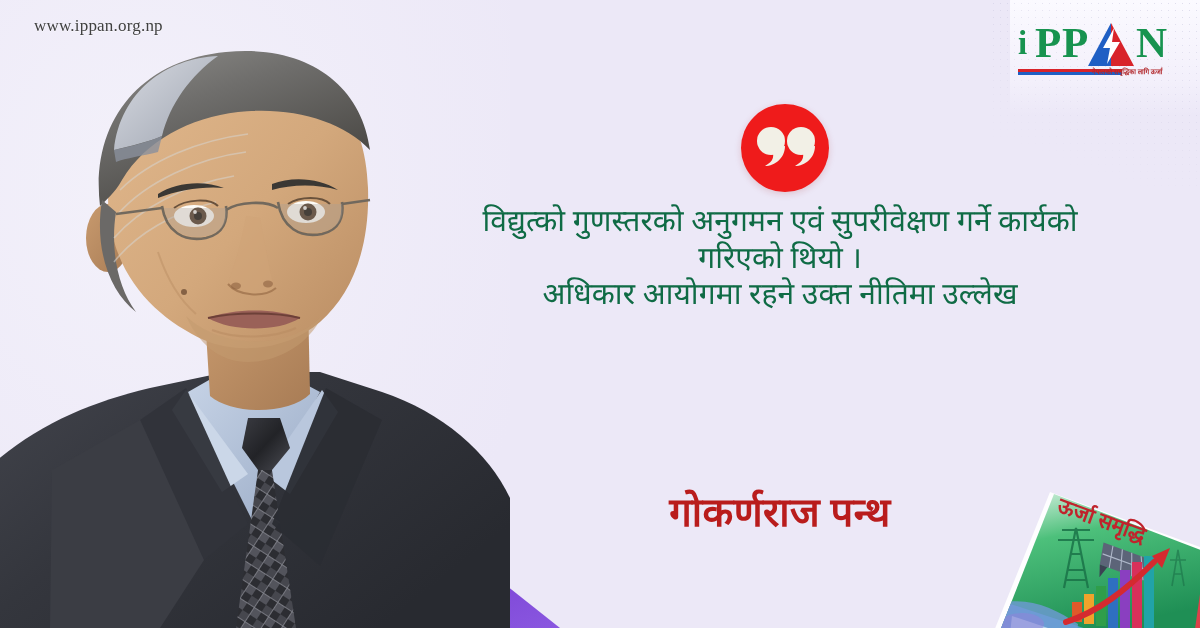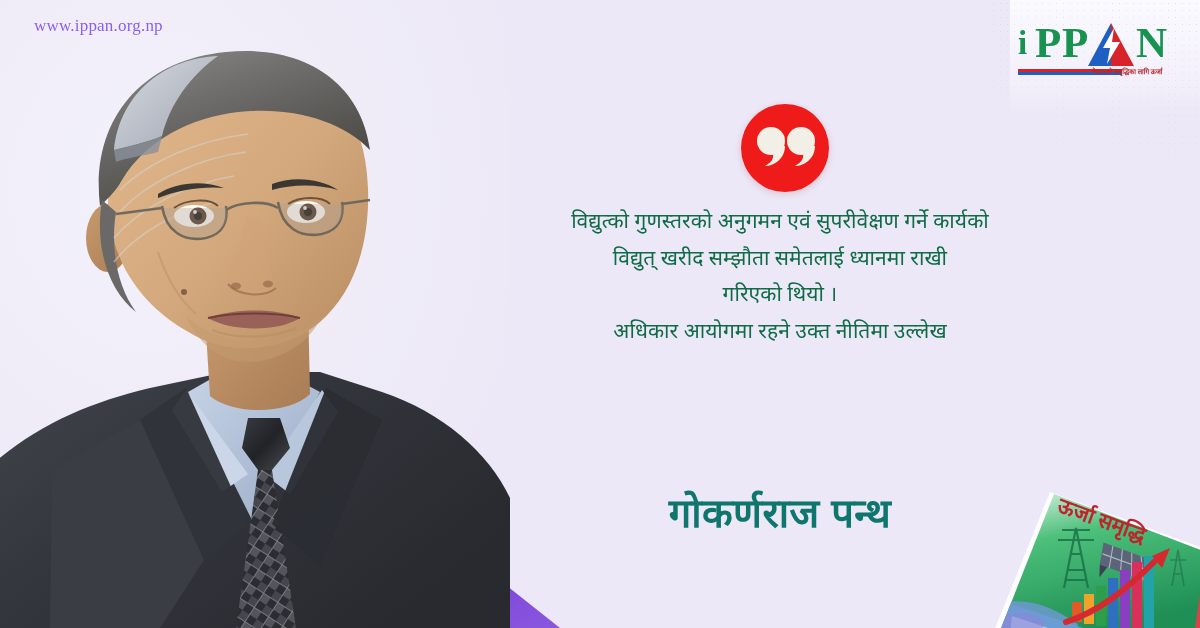--- a/index.html
+++ b/index.html
@@ -28,21 +28,21 @@
   }
   .white-panel{
     position:absolute;right:0;top:0;width:190px;height:115px;
     background:linear-gradient(180deg,#fbfaff 0%, #f3f0fb 70%, rgba(236,232,247,0) 100%);
   }
 
   
   .watermark{
     position:absolute;left:34px;top:16px;
     font-size:17px;letter-spacing:.2px;
-    color:#8b5cf6;
+    color:#404040;
     font-family:"Liberation Serif","DejaVu Serif",serif;
     text-shadow:0 1px 0 rgba(255,255,255,.55);
     z-index:40;
   }
 
   
   .logo{
     position:absolute;right:22px;top:20px;width:160px;height:72px;z-index:40;
   }
   .logo-word{
@@ -104,32 +104,32 @@
     box-shadow:0 2px 7px rgba(160,30,30,.18);
   }
   .quote-mark svg{display:block;}
 
   
   .quote-text{
     position:absolute;left:430px;top:203px;width:700px;z-index:30;
     text-align:center;
     color:#0f6b45;
     font-family:"Liberation Serif","DejaVu Serif",serif;
-    font-size:21px;
+    font-size:30px;
     line-height:36.5px;
     letter-spacing:.1px;
   }
   .quote-text .ql{display:block;white-space:nowrap;}
 
   
   .author{
     position:absolute;left:430px;top:487px;width:700px;z-index:30;
     text-align:center;
-    color:#0f766e;
-    font-family:Liberation Sans, sans-serif;
+    color:#b91c1c;
+    font-family:Liberation Serif, serif;
     font-weight:bold;
     font-size:40px;
     line-height:52px;
     letter-spacing:.4px;
   }
 
   
   .magazine{
     position:absolute;right:-6px;bottom:-8px;width:280px;height:170px;z-index:20;
   }
@@ -320,21 +320,20 @@
         <circle cx="30" cy="37" r="14"></circle>
         <path d="M30 43 C34 52 33 57 24 62 C34 62 44 54 44 42 Z"></path>
         <circle cx="60" cy="37" r="14"></circle>
         <path d="M60 43 C64 52 63 57 54 62 C64 62 74 54 74 42 Z"></path>
       </g>
     </svg>
   </div>
 
   <div class="quote-text">
     <span class="ql">विद्युत्को गुणस्तरको अनुगमन एवं सुपरीवेक्षण गर्ने कार्यको</span>
-    <span class="ql">विद्युत् खरीद सम्झौता समेतलाई ध्यानमा राखी</span>
     <span class="ql">गरिएको थियो  ।</span>
     <span class="ql">अधिकार आयोगमा रहने उक्त नीतिमा उल्लेख</span>
   </div>
 
   <div class="author">गोकर्णराज पन्थ</div>
 
   <div class="magazine">
     <svg viewBox="0 0 280 170" width="280" height="170" xmlns="http://www.w3.org/2000/svg">
       <defs>
         <linearGradient id="coverG" x1="0" y1="0" x2="0.3" y2="1">

